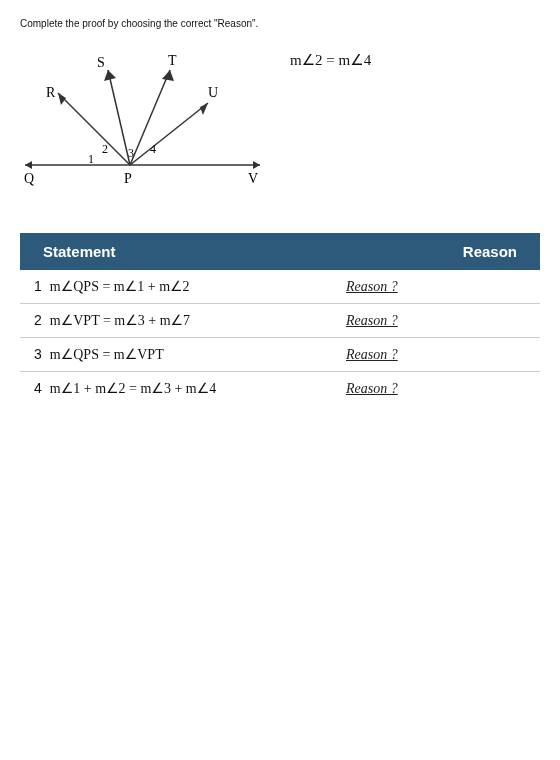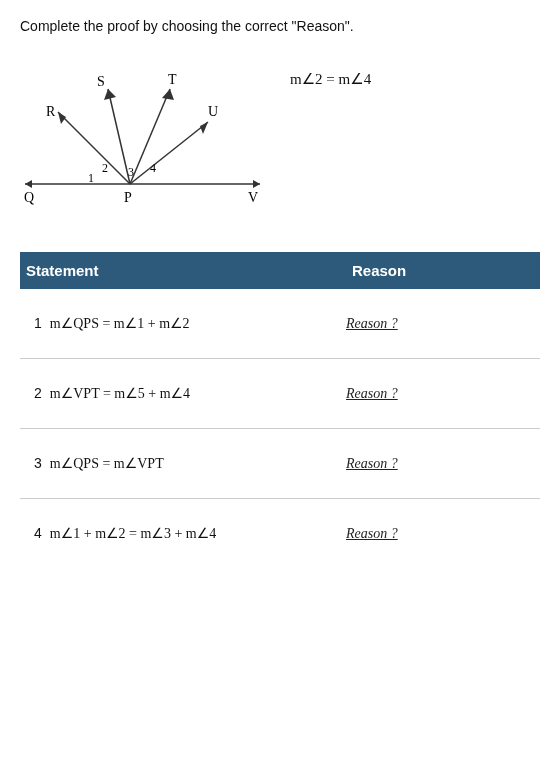--- a/index.html
+++ b/index.html
@@ -8,22 +8,22 @@
       min-height: 760px;
       font-family: Georgia, 'Times New Roman', serif;
       background: #fff;
       color: #111;
       font-size: 15px;
     }
     .page {
       padding: 18px 20px 20px 20px;
     }
     .instructions {
-      font-size: 14px;
-      margin-bottom: 20px;
+      font-size: 10px;
+      margin-bottom: 6px;
       font-family: Arial, sans-serif;
     }
     .diagram-given-row {
       display: flex;
       align-items: flex-start;
       margin-bottom: 18px;
     }
     .diagram {
       flex: 0 0 260px;
       height: 180px;
@@ -50,35 +50,35 @@
       margin-top: 10px;
     }
     .proof-table thead tr {
       background-color: #2d5a7a;
     }
     .proof-table thead th {
       color: #fff;
       font-family: Arial, sans-serif;
       font-size: 15px;
       font-weight: bold;
-      padding: 10px 6px;
+      padding: 10px 23px;
       text-align: left;
     }
     .proof-table thead th.reason-col {
-      text-align: left;
+      text-align: right;
       padding-left: 20px;
     }
     .proof-table tbody tr {
       border-bottom: 1px solid #ccc;
     }
     .proof-table tbody tr:last-child {
       border-bottom: none;
     }
     .proof-table tbody td {
-      padding: 26px 14px;
+      padding: 8px 14px;
       vertical-align: middle;
       font-size: 14px;
     }
     .proof-table tbody td.stmt-col {
       width: 60%;
       font-family: Georgia, serif;
     }
     .proof-table tbody td.reason-col {
       width: 40%;
       font-family: Georgia, serif;
@@ -162,21 +162,21 @@
         <th class="stmt-col">Statement</th>
         <th class="reason-col">Reason</th>
       </tr>
     </thead>
     <tbody id="proof-tbody">
     <tr>
           <td class="stmt-col"><span class="row-num">1</span><span>m∠QPS = m∠1 + m∠2</span></td>
           <td class="reason-col">Reason ?</td>
         </tr>
         <tr>
-          <td class="stmt-col"><span class="row-num">2</span><span>m∠VPT = m∠5 + m∠4</span></td>
+          <td class="stmt-col"><span class="row-num">2</span><span>m∠VPT = m∠3 + m∠7</span></td>
           <td class="reason-col">Reason ?</td>
         </tr>
         <tr>
           <td class="stmt-col"><span class="row-num">3</span><span>m∠QPS = m∠VPT</span></td>
           <td class="reason-col">Reason ?</td>
         </tr>
         <tr>
           <td class="stmt-col"><span class="row-num">4</span><span>m∠1 + m∠2 = m∠3 + m∠4</span></td>
           <td class="reason-col">Reason ?</td>
         </tr>

